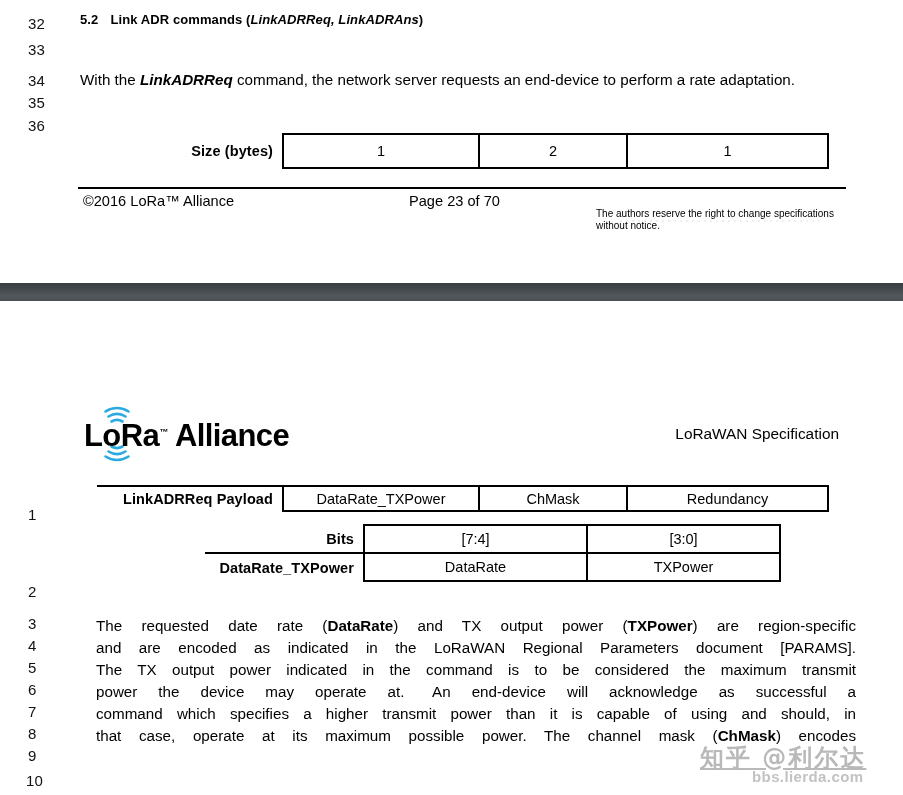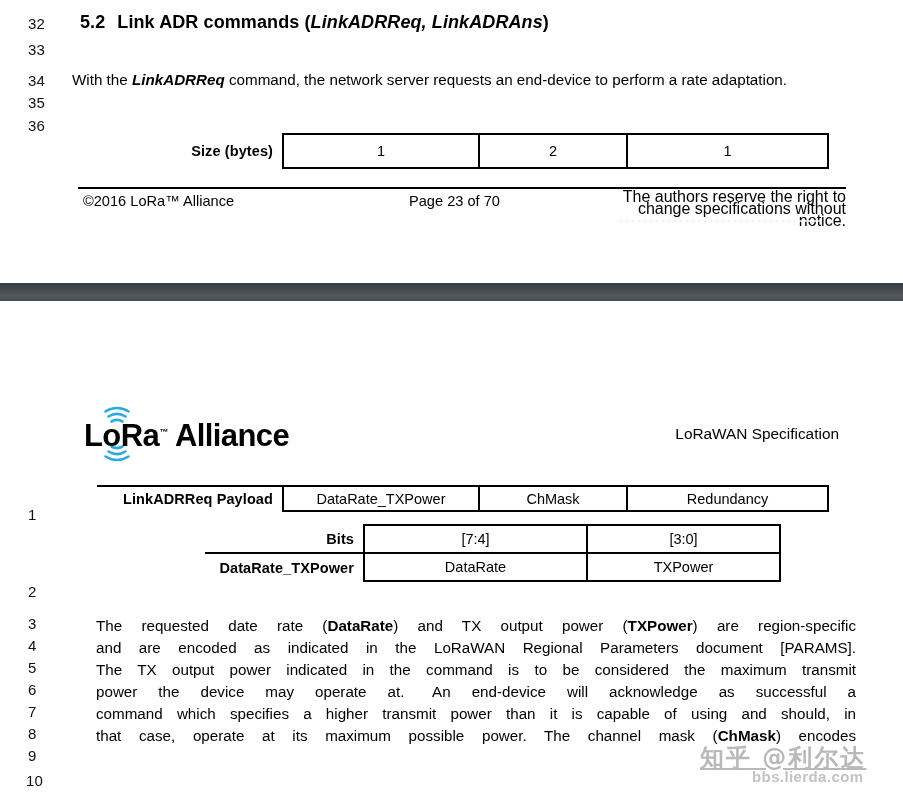--- a/index.html
+++ b/index.html
@@ -47,37 +47,37 @@
     color: #111;
     letter-spacing: 0.2px;
   }
   .linenum.wide { left: 26px; width: 36px; }
 
   
   .sec-heading {
     position: absolute;
     left: 80px;
     top: 12px;
-    font-size: 18px;
+    font-size: 13px;
     font-weight: bold;
     letter-spacing: 0.1px;
     white-space: nowrap;
   }
   .sec-heading .num { margin-right: 12px; }
   .sec-heading .ital { font-style: italic; font-weight: bold; }
 
   .para {
     position: absolute;
     font-size: 15.2px;
     line-height: 22px;
     text-align: justify;
     color: #000;
   }
   #intro-para {
-    left: 72px;
+    left: 80px;
     top: 69px;
     width: 760px;
   }
   .bi { font-weight: bold; font-style: italic; }
   .b  { font-weight: bold; }
 
   
   .tbl {
     position: absolute;
     border-collapse: collapse;
@@ -138,25 +138,25 @@
   .footer {
     position: absolute;
     top: 193px;
     font-size: 14.6px;
     white-space: nowrap;
   }
   #footer-copyright { left: 83px; }
   #footer-page      { left: 409px; }
   #footer-notice {
     left: 596px;
-    top: 191px;
+    top: 208px;
     width: 250px;
-    font-size: 16px;
+    font-size: 10px;
     line-height: 12px;
-    text-align: right;
+    text-align: left;
     white-space: normal;
   }
 
   
   #lora-logo {
     position: absolute;
     left: 84px;
     top: 406px;
     width: 215px;
     height: 56px;

